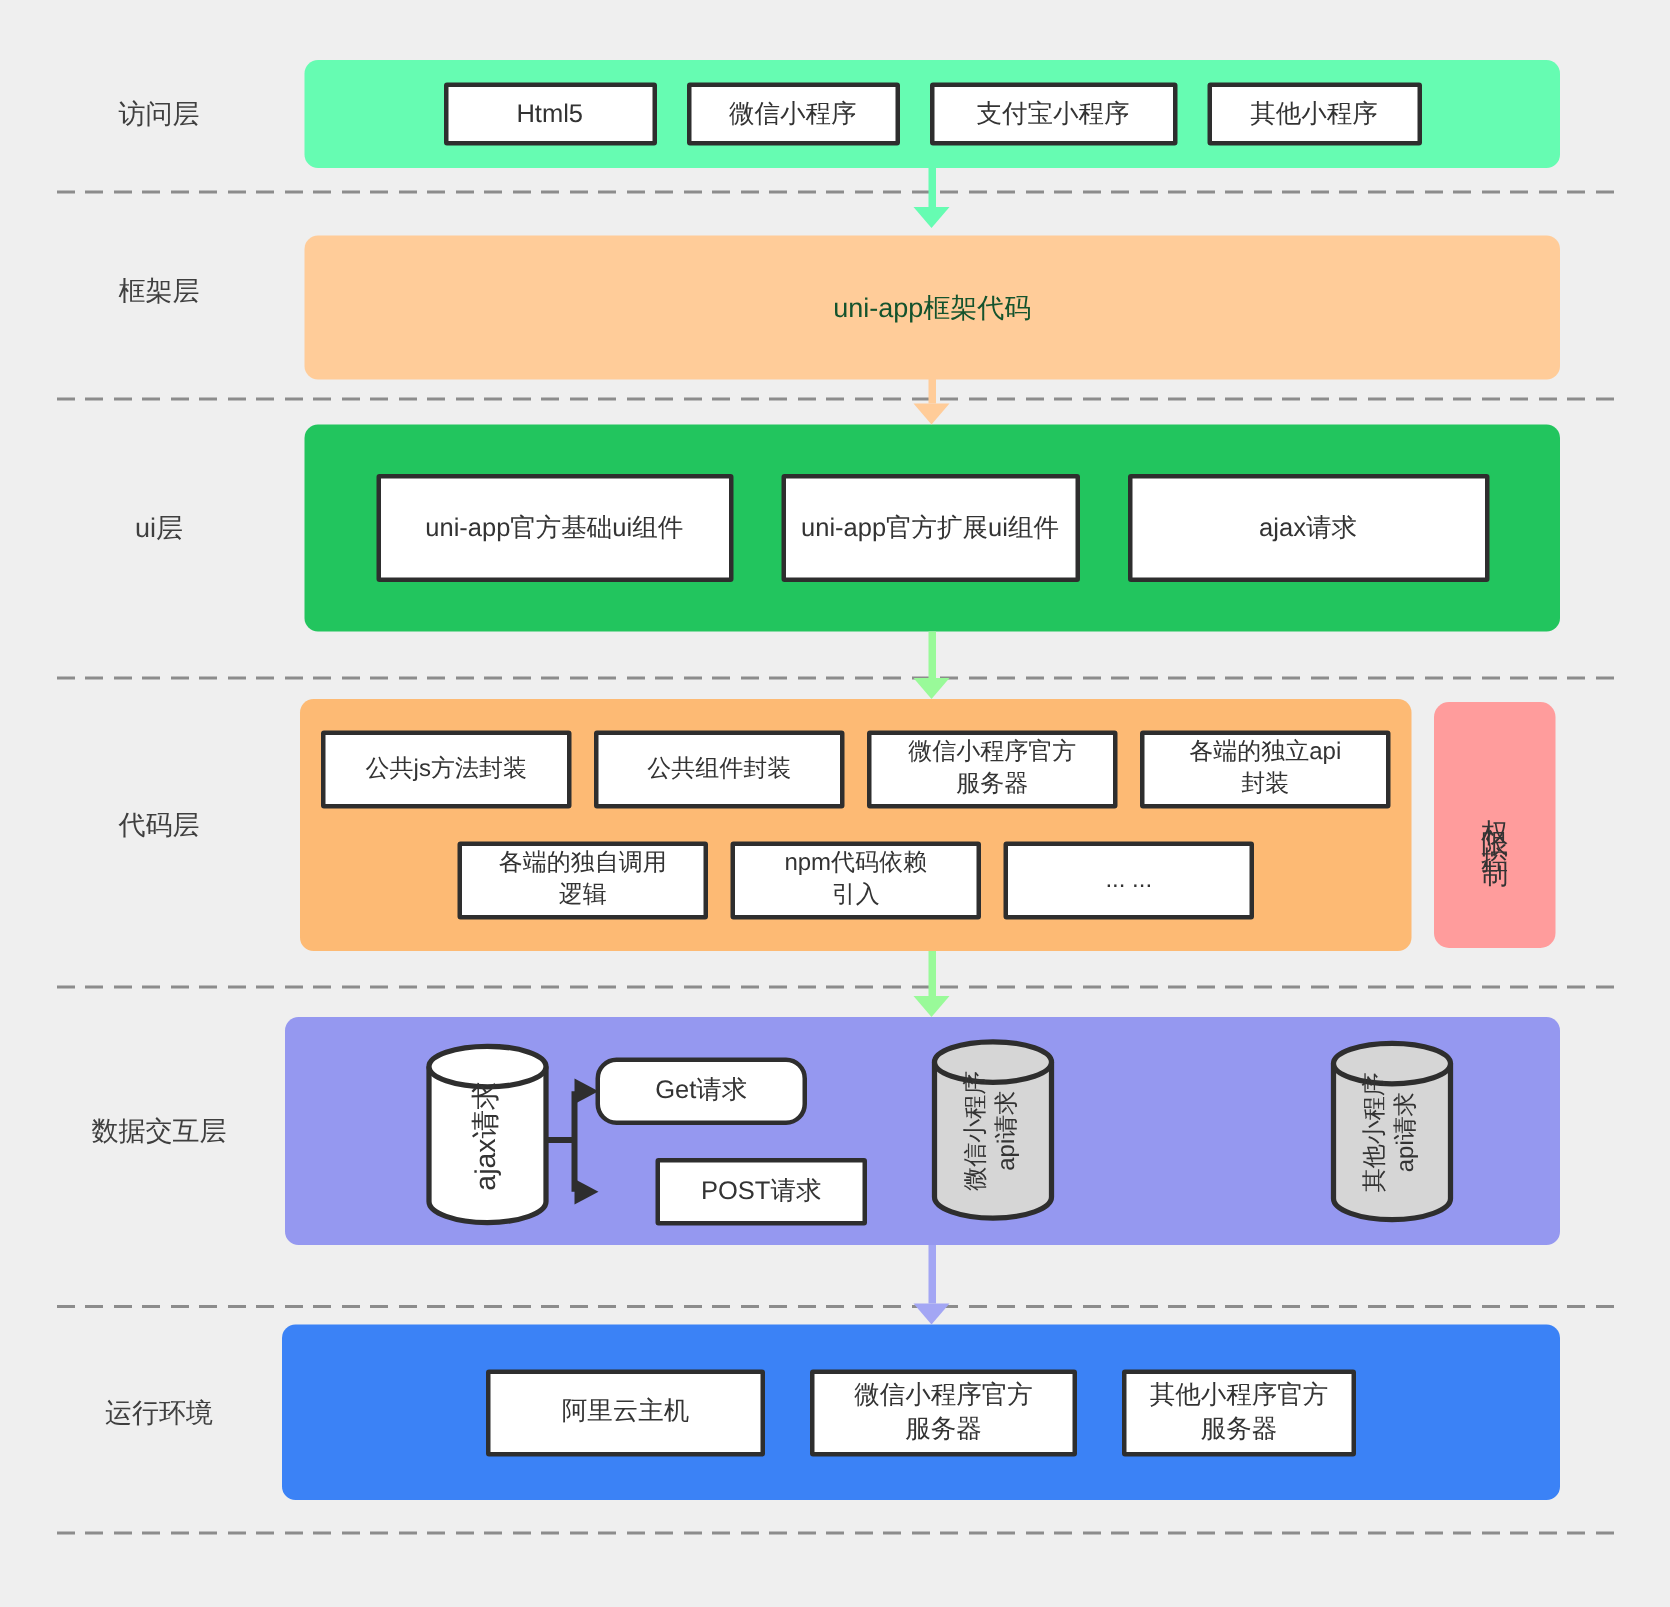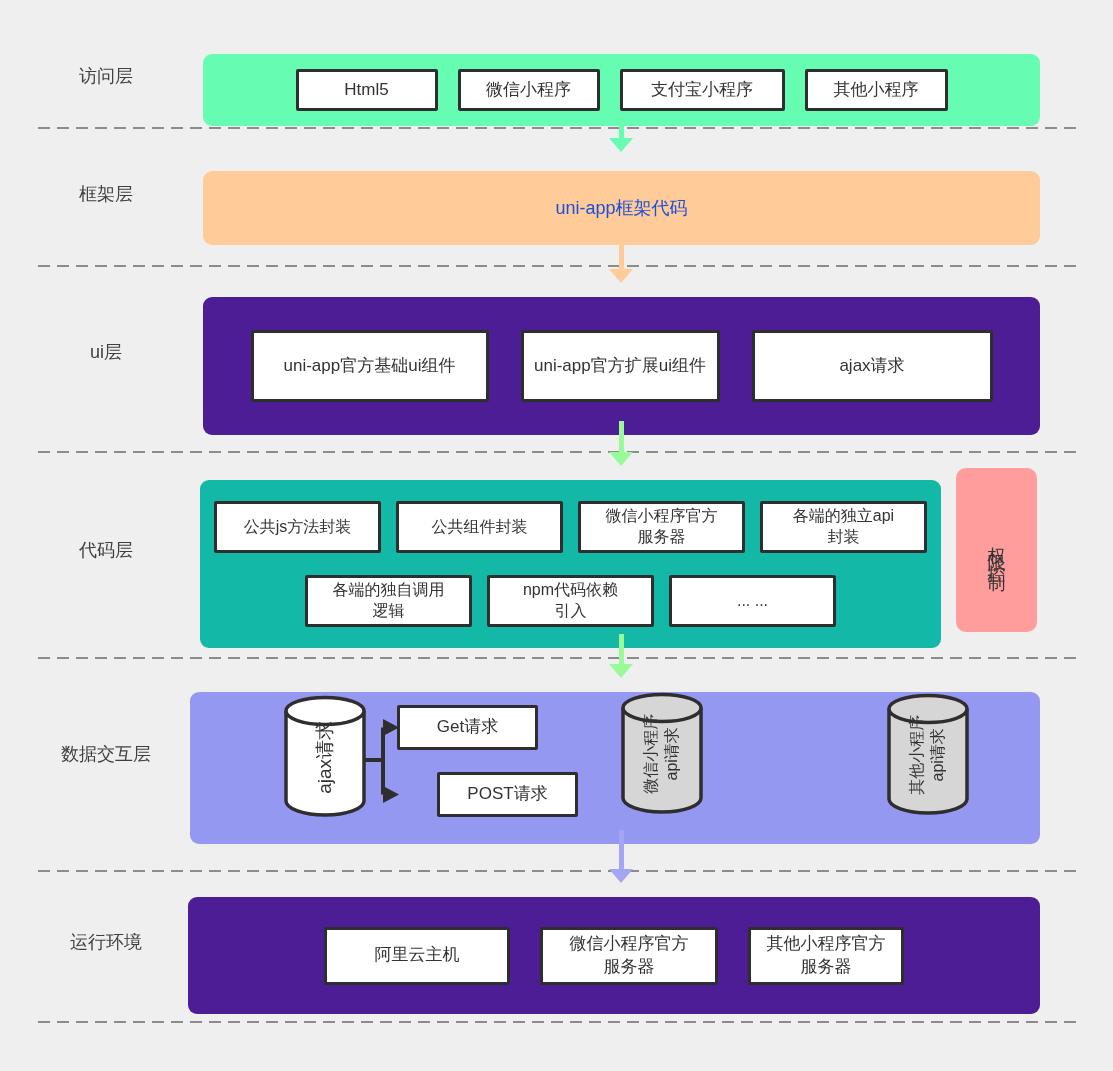--- a/index.html
+++ b/index.html
@@ -12,28 +12,28 @@
        background:repeating-linear-gradient(to right,#8c8c8c 0 12px,transparent 12px 19px);}
   .sep1{top:127px}.sep2{top:265px}.sep3{top:451px}.sep4{top:657px}.sep5{top:870px}.sep6{top:1021px}
 
   
   .layer-label{position:absolute;left:0;width:212px;display:flex;align-items:center;
                justify-content:center;font-size:18px;color:#3f3f3f;}
   .ll1{top:40px;height:72px}.ll2{top:157px;height:74px}.ll3{top:283px;height:138px}
   .ll4{top:466px;height:168px}.ll5{top:678px;height:152px}.ll6{top:883px;height:117px}
 
   
-  .bar{position:absolute;border-radius:9px;display:flex;align-items:center;justify-content:center;margin-top:14px;}
+  .bar{position:absolute;border-radius:9px;display:flex;align-items:center;justify-content:center;}
   .bar-access{left:203px;top:40px;width:837px;height:72px;background:#66fcb2;gap:20px;}
-  .bar-framework{left:203px;top:157px;width:837px;height:74px;background:#ffcc99;font-size:18px;color:#1d4ed8;}
-  .bar-ui{left:203px;top:283px;width:837px;height:138px;background:#4c1d95;gap:32px;}
-  .bar-code{left:200px;top:466px;width:741px;height:168px;background:#14b8a6;
+  .bar-framework{left:203px;top:157px;width:837px;height:96px;background:#ffcc99;font-size:18px;color:#14532d;}
+  .bar-ui{left:203px;top:283px;width:837px;height:138px;background:#22c55e;gap:32px;}
+  .bar-code{left:200px;top:466px;width:741px;height:168px;background:#fdba74;
             flex-wrap:wrap;align-content:center;column-gap:15px;row-gap:22px;padding:0 14px;box-sizing:border-box;}
   .bar-data{left:190px;top:678px;width:850px;height:152px;background:#9598f0;}
-  .bar-runtime{left:188px;top:883px;width:852px;height:117px;background:#4c1d95;gap:30px;}
+  .bar-runtime{left:188px;top:883px;width:852px;height:117px;background:#3b82f6;gap:30px;}
 
   
   .node{background:#fff;border:3px solid #2e2e2e;border-radius:2px;box-sizing:border-box;
         display:flex;align-items:center;justify-content:center;text-align:center;
         font-size:17px;color:#333;line-height:1.3;flex:0 0 auto;}
   .n-access{height:42px;}
   .n-ui{height:72px;}
   .n-code{width:167px;height:52px;font-size:16px;}
   .n-runtime{height:58px;}
   .wrap-limit{display:inline-block;}
@@ -62,21 +62,21 @@
   .cyl-wechat{left:620px;top:691px;}
   .cyl-other{left:886px;top:692px;}
   .cyl-label{position:absolute;inset:0;display:flex;align-items:center;justify-content:center;}
   .cyl-label .rot{transform:rotate(-90deg);text-align:center;font-size:16px;color:#333;
                   line-height:1.3;white-space:nowrap;}
   .cyl-ajax .rot{font-size:19px;}
   .cyl-label .rot span{display:block;}
 
   
   .n-req{position:absolute;left:397px;width:141px;height:45px;border-width:3px;}
-  .n-get{top:705px;}
+  .n-get{top:705px;border-radius:14px;}
   .n-post{top:772px;margin-left:40px;}
   .req-connector{position:absolute;left:360px;top:702px;width:42px;height:112px;}
 </style>
 </head>
 <body>
 
 <div class="canvas">
 
   <div class="sep sep1"></div>
   <div class="sep sep2"></div>

